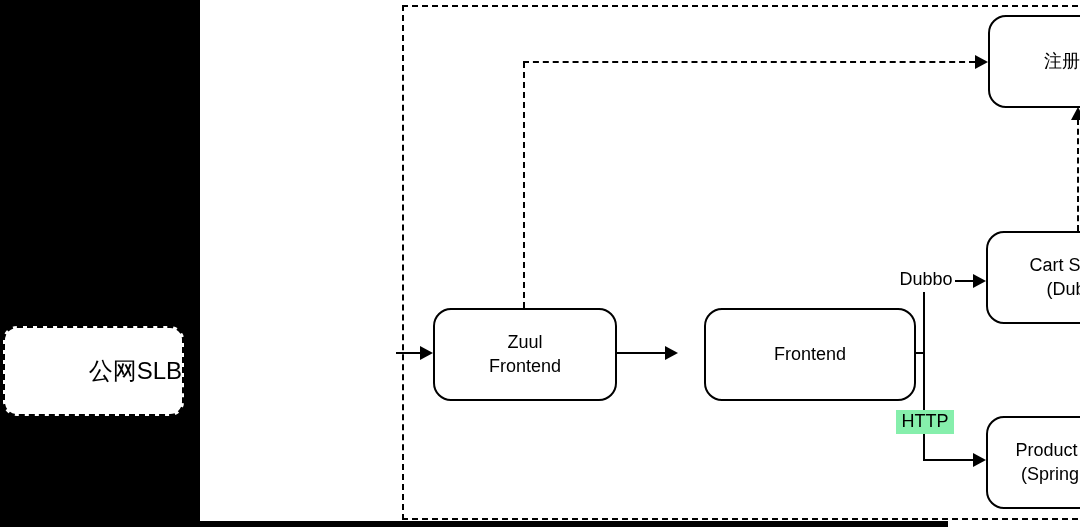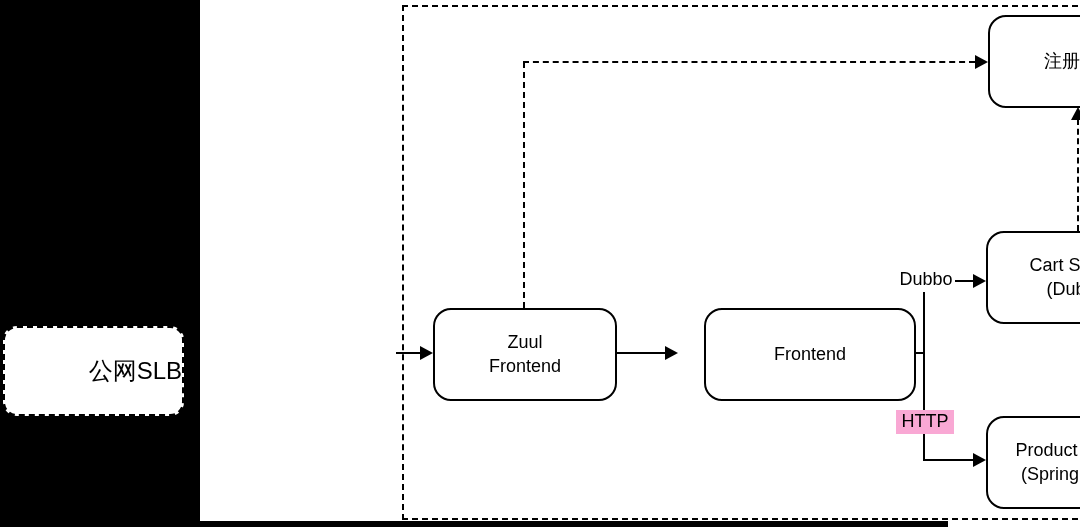--- a/index.html
+++ b/index.html
@@ -72,21 +72,21 @@
   .arrow-up    { border-left: 7px solid transparent; border-right: 7px solid transparent; border-bottom: 13px solid #000000; }
 
   
   .edge-label {
     font-size: 18px;
     text-align: center;
     z-index: 3;
     white-space: nowrap;
   }
   #label-dubbo { left: 694px; top: 269px; width: 64px; }
-  #label-http  { left: 696px; top: 410px; width: 58px; background: #f9a8d4; padding: 1px 0 2px 0; }
+  #label-http  { left: 696px; top: 410px; width: 58px; background: #86efac; padding: 1px 0 2px 0; }
 
   
   #bottom-strip { left: 200px; top: 521px; width: 748px; height: 6px; background: #000000; z-index: 5; }
 </style>
 </head>
 <body>
 
 <div id="canvas" class="abs">
 
   <div id="vpc" class="abs"></div>

